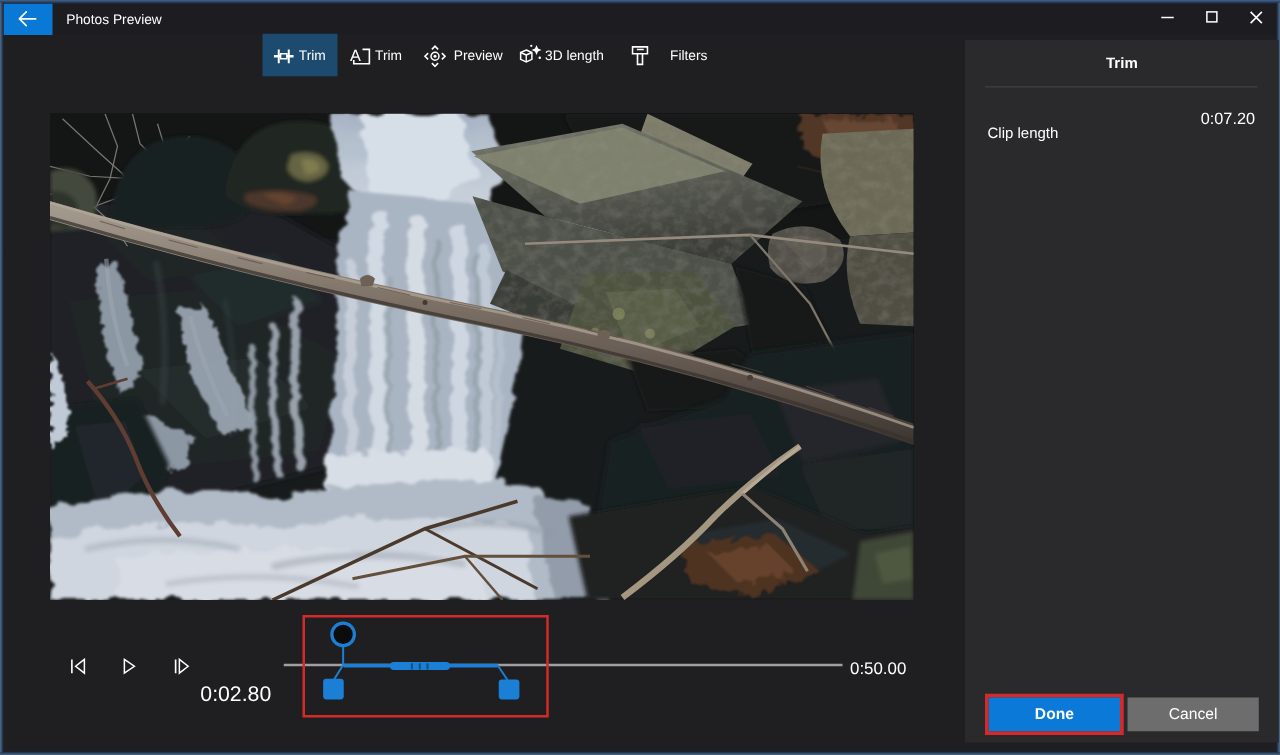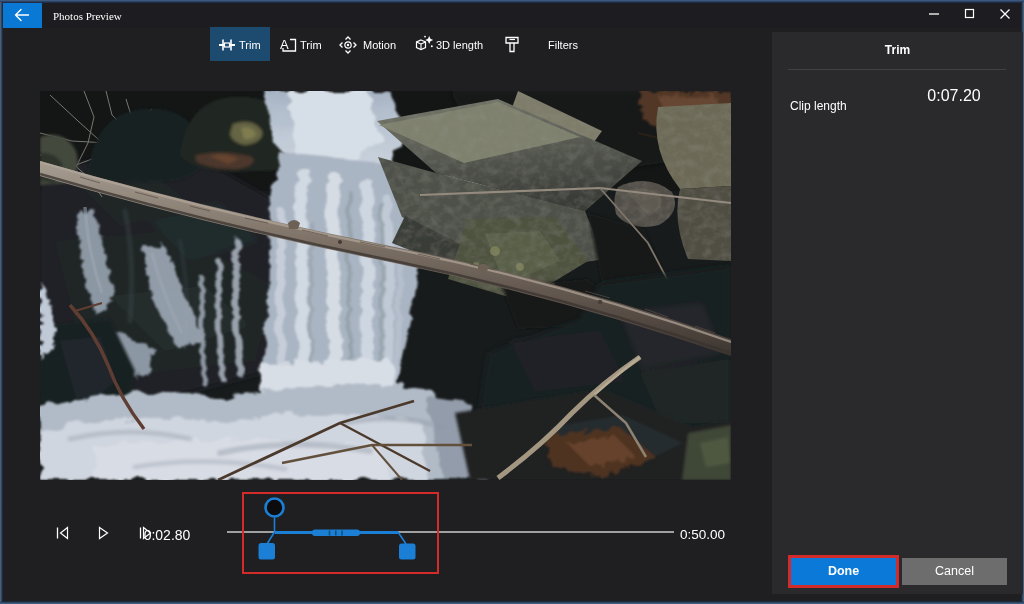--- a/index.html
+++ b/index.html
@@ -5,21 +5,21 @@
 * { margin:0; padding:0; box-sizing:border-box; }
 html,body { width:1024px; height:604px; overflow:hidden; background:#1f1f21;
   font-family:"Liberation Sans", sans-serif; }
 .abs { position:absolute; }
 #titlebar { left:0; top:2px; width:1024px; height:26px; background:#1d1d21; }
 #topline { left:0; top:0; width:1024px; height:3px; background:linear-gradient(180deg,#44638c,#16233a); }
 #botline { left:0; top:601px; width:1024px; height:3px; background:linear-gradient(180deg,#141e2c,#4a6a90); }
 #leftline { left:0; top:2px; width:3px; height:600px; background:linear-gradient(90deg,#4f6c8e,#161f2c); }
 #rightline { left:1021px; top:2px; width:3px; height:600px; background:linear-gradient(270deg,#4f6c8e,#161f2c); }
 #backbtn { left:1px; top:2px; width:41px; height:26px; background:#0a79d6; }
-#wintitle { left:53px; top:10px; font-size:11px; color:#fff;font-family:Liberation Serif, serif; }
+#wintitle { left:53px; top:10px; font-size:11px; color:#fff; }
 #panel { left:772px; top:32px; width:251px; height:562px; background:#2a2a2c; }
 .toolbtn { top:27px; height:34px; color:#fff; font-size:11px; }
 #video { left:40px; top:91px; width:691px; height:389px; background:#0d0f10; }
 #video svg { filter: blur(0.5px); }
 .wt { color:#fff; }
 </style>
 </head>
 <body>
 
 <div class="abs" id="titlebar"></div>
@@ -53,41 +53,41 @@
 </svg>
 <div class="abs toolbtn" style="left:300px;top:39px">Trim</div>
 <svg class="abs" style="left:339px;top:36px" width="18" height="18" viewBox="0 0 18 18">
   <circle cx="9" cy="9" r="3.2" stroke="#fff" stroke-width="1.2" fill="none"></circle>
   <circle cx="9" cy="9" r="1.2" fill="#fff"></circle>
   <path d="M3.5 6.5 L1 9 L3.5 11.5" stroke="#fff" stroke-width="1.3" fill="none"></path>
   <path d="M14.5 6.5 L17 9 L14.5 11.5" stroke="#fff" stroke-width="1.3" fill="none"></path>
   <path d="M6.5 3.5 L9 1 L11.5 3.5" stroke="#fff" stroke-width="1.3" fill="none"></path>
   <path d="M6.5 14.5 L9 17 L11.5 14.5" stroke="#fff" stroke-width="1.3" fill="none"></path>
 </svg>
-<div class="abs toolbtn" style="left:363px;top:39px">Motion</div>
+<div class="abs toolbtn" style="left:363px;top:39px">Preview</div>
 <svg class="abs" style="left:415px;top:35px" width="19" height="19" viewBox="0 0 19 19">
   <path d="M6 7.5 L10.5 9.5 V15 L6 17 L1.5 15 V9.5 Z" stroke="#fff" stroke-width="1.2" fill="none" transform="translate(0,-2.5)"></path>
   <path d="M6 7.5 V12.5 M6 7.5 L10.5 5.5 M6 7.5 L1.5 5.5" stroke="#fff" stroke-width="1.1" fill="none" transform="translate(0,1.5)"></path>
   <path d="M14.2 1 L15.4 3.8 L18.2 5 L15.4 6.2 L14.2 9 L13 6.2 L10.2 5 L13 3.8 Z" fill="#fff"></path>
   <circle cx="10" cy="1.6" r="0.9" fill="#fff"></circle>
   <circle cx="16.8" cy="11.2" r="1" fill="#fff"></circle>
 </svg>
 <div class="abs toolbtn" style="left:436px;top:39px">3D length</div>
 <svg class="abs" style="left:505px;top:36px" width="14" height="17" viewBox="0 0 14 17">
   <path d="M1 1.5 H13 V7 H1 Z" stroke="#fff" stroke-width="1.3" fill="none"></path>
   <path d="M4.5 3.5 H10" stroke="#fff" stroke-width="1.2"></path>
   <path d="M5 7 V15.5 H9 V7" stroke="#fff" stroke-width="1.3" fill="none"></path>
 </svg>
-<div class="abs toolbtn" style="left:548px;top:39px">Filters</div>
+<div class="abs toolbtn" style="left:536px;top:39px">Filters</div>
 
 <div class="abs" id="panel"></div>
 <div class="abs wt" style="left:772px;top:43px;width:251px;text-align:center;font-size:12px;font-weight:bold;">Trim</div>
 <div class="abs" style="left:788px;top:69px;width:218px;height:1px;background:#414144;"></div>
 <div class="abs wt" style="left:790px;top:87px;font-size:12px;margin-top:12px;">Clip length</div>
-<div class="abs wt" style="left:904px;top:87px;width:100px;text-align:center;font-size:16px;">0:07.20</div>
+<div class="abs wt" style="left:904px;top:87px;width:100px;text-align:right;font-size:13px;">0:07.20</div>
 
 <div class="abs" id="video">
 <svg width="691" height="389" viewBox="0 0 691 389">
 <defs>
 <filter id="soft1">
           <feGaussianBlur stdDeviation="3"></feGaussianBlur>
         </filter>
 <filter id="soft2">
           <feGaussianBlur stdDeviation="1.5"></feGaussianBlur>
         </filter>
@@ -312,21 +312,21 @@
 </svg>
 </div>
 
 <svg class="abs" style="left:53px;top:524px" width="104" height="18" viewBox="0 0 104 18">
   <path d="M4.5 3.5 V14.5" stroke="#fff" stroke-width="1.3"></path>
   <path d="M14.5 3.5 L7.5 9 L14.5 14.5 Z" stroke="#fff" stroke-width="1.2" fill="none"></path>
   <path d="M46.5 3.5 L54.5 9 L46.5 14.5 Z" stroke="#fff" stroke-width="1.2" fill="none"></path>
   <path d="M87.5 3.5 V14.5" stroke="#fff" stroke-width="1.3"></path>
   <path d="M90.5 3.5 L97.5 9 L90.5 14.5 Z" stroke="#fff" stroke-width="1.2" fill="none"></path>
 </svg>
-<div class="abs wt" style="left:117px;top:527px;width:100px;text-align:center;font-size:14px;">0:02.80</div>
+<div class="abs wt" style="left:117px;top:546px;width:100px;text-align:right;font-size:17px;">0:02.80</div>
 <div class="abs wt" style="left:680px;top:527px;font-size:13.5px;">0:50.00</div>
 
 <div class="abs" style="left:227px;top:531px;width:447px;height:2px;background:#a0a0a0;"></div>
 
 <svg class="abs" style="left:240px;top:490px" width="200px" height="85px" viewBox="0 0 200 85">
   <g fill="none" stroke="#1b7fd6">
     <path d="M35 42.5 H158" stroke-width="3"></path>
     <rect x="72" y="39.5" width="48" height="6.5" rx="3" fill="#1b7fd6" stroke="none"></rect>
     <g stroke="#11507f" stroke-width="1.6">
       <path d="M89.5 40.5 V45.5 M95.8 40.5 V45.5 M102 40.5 V45.5"></path>

